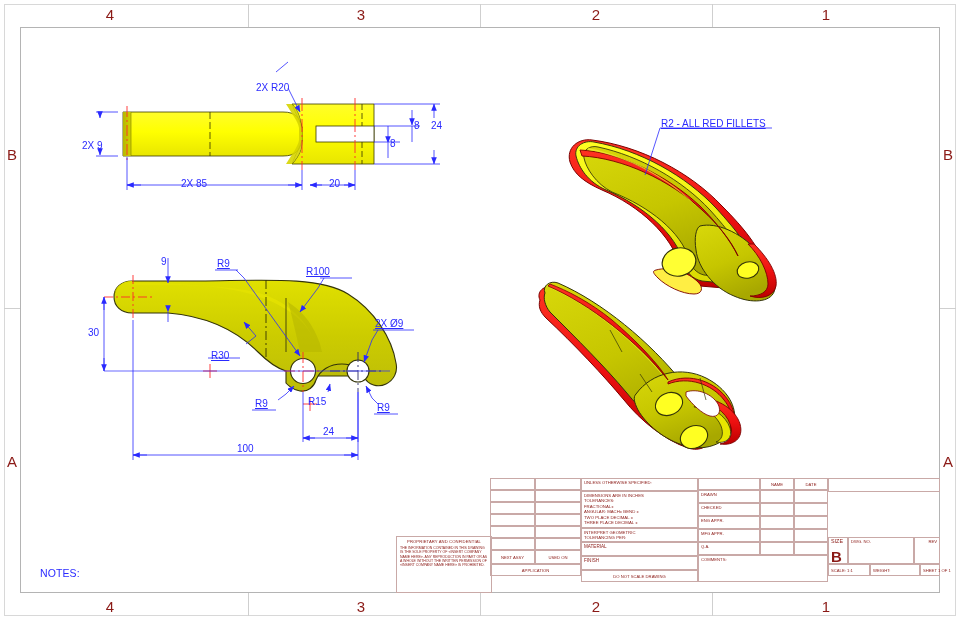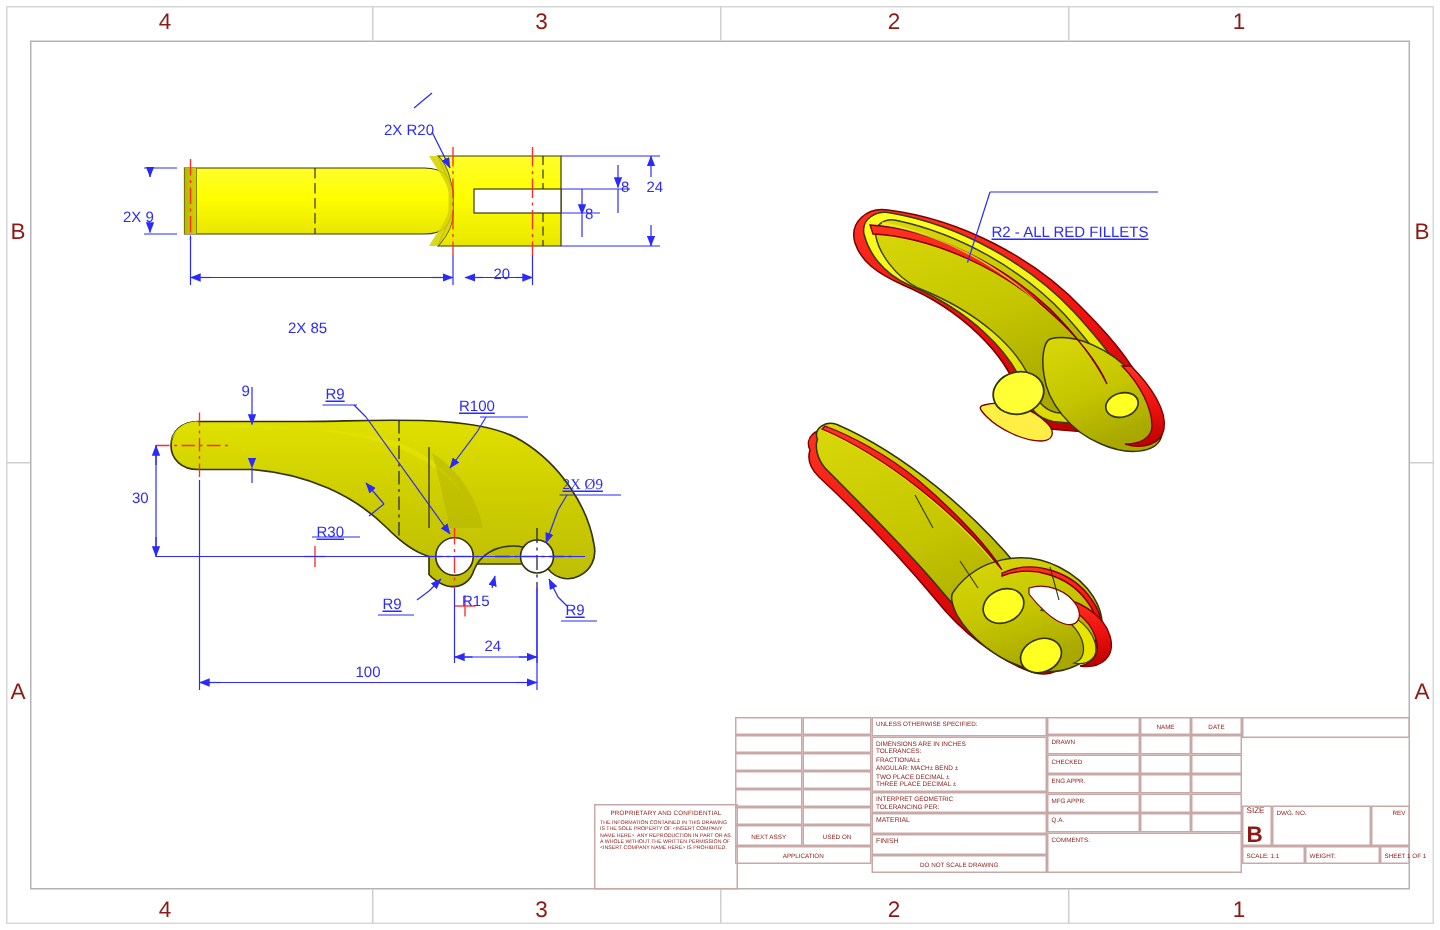--- a/index.html
+++ b/index.html
@@ -506,41 +506,42 @@
       <g stroke="#33330a" stroke-width="0.7" fill="none">
         <line x1="610" y1="330" x2="622" y2="352"></line>
         <line x1="640" y1="374" x2="652" y2="392"></line>
         <line x1="700" y1="378" x2="706" y2="400"></line>
       </g>
     </g>
   </svg>
 
   <div class="dimtext" style="left:82px; top:140px;">2X 9</div>
   <div class="dimtext" style="left:256px; top:82px;">2X R20</div>
-  <div class="dimtext" style="left:192px; top:178px;margin-top:36px;">2X 85</div>
+  <div class="dimtext" style="left:181px; top:178px;">2X 85</div>
   <div class="dimtext" style="left:329px; top:178px;">20</div>
   <div class="dimtext" style="left:414px; top:120px;">8</div>
   <div class="dimtext" style="left:390px; top:138px;">8</div>
   <div class="dimtext" style="left:431px; top:120px;">24</div>
 
   <div class="dimtext" style="left:161px; top:256px;">9</div>
   <div class="dimtext u" style="left:217px; top:258px;">R9</div>
   <div class="dimtext u" style="left:306px; top:266px;">R100</div>
   <div class="dimtext" style="left:88px; top:327px;">30</div>
   <div class="dimtext u" style="left:211px; top:350px;">R30</div>
-  <div class="dimtext u" style="left:375px; top:318px;font-family:Liberation Serif, serif;">2X Ø9</div>
+  <div class="dimtext u" style="left:375px; top:318px;">2X Ø9</div>
   <div class="dimtext u" style="left:255px; top:398px;">R9</div>
   <div class="dimtext" style="left:308px; top:396px;">R15</div>
   <div class="dimtext u" style="left:377px; top:402px;">R9</div>
   <div class="dimtext" style="left:323px; top:426px;">24</div>
   <div class="dimtext" style="left:237px; top:443px;">100</div>
 
-  <div class="dimtext u" style="left:661px; top:118px;margin-top:32px;">R2 - ALL RED FILLETS</div>
+  <div class="dimtext u" style="left:661px; top:118px;">R2 - ALL RED FILLETS</div>
 
   <div id="notes">
+    <span class="nrow">NOTES:</span>
     
   </div>
 
   <div id="propbox">
     <div class="ph">PROPRIETARY AND CONFIDENTIAL</div>
     <div class="pb">THE INFORMATION CONTAINED IN THIS DRAWING IS THE SOLE PROPERTY OF &lt;INSERT COMPANY NAME HERE&gt;.  ANY REPRODUCTION IN PART OR AS A WHOLE WITHOUT THE WRITTEN PERMISSION OF &lt;INSERT COMPANY NAME HERE&gt; IS PROHIBITED.</div>
   </div>
 
   <div id="titleblock">
 

